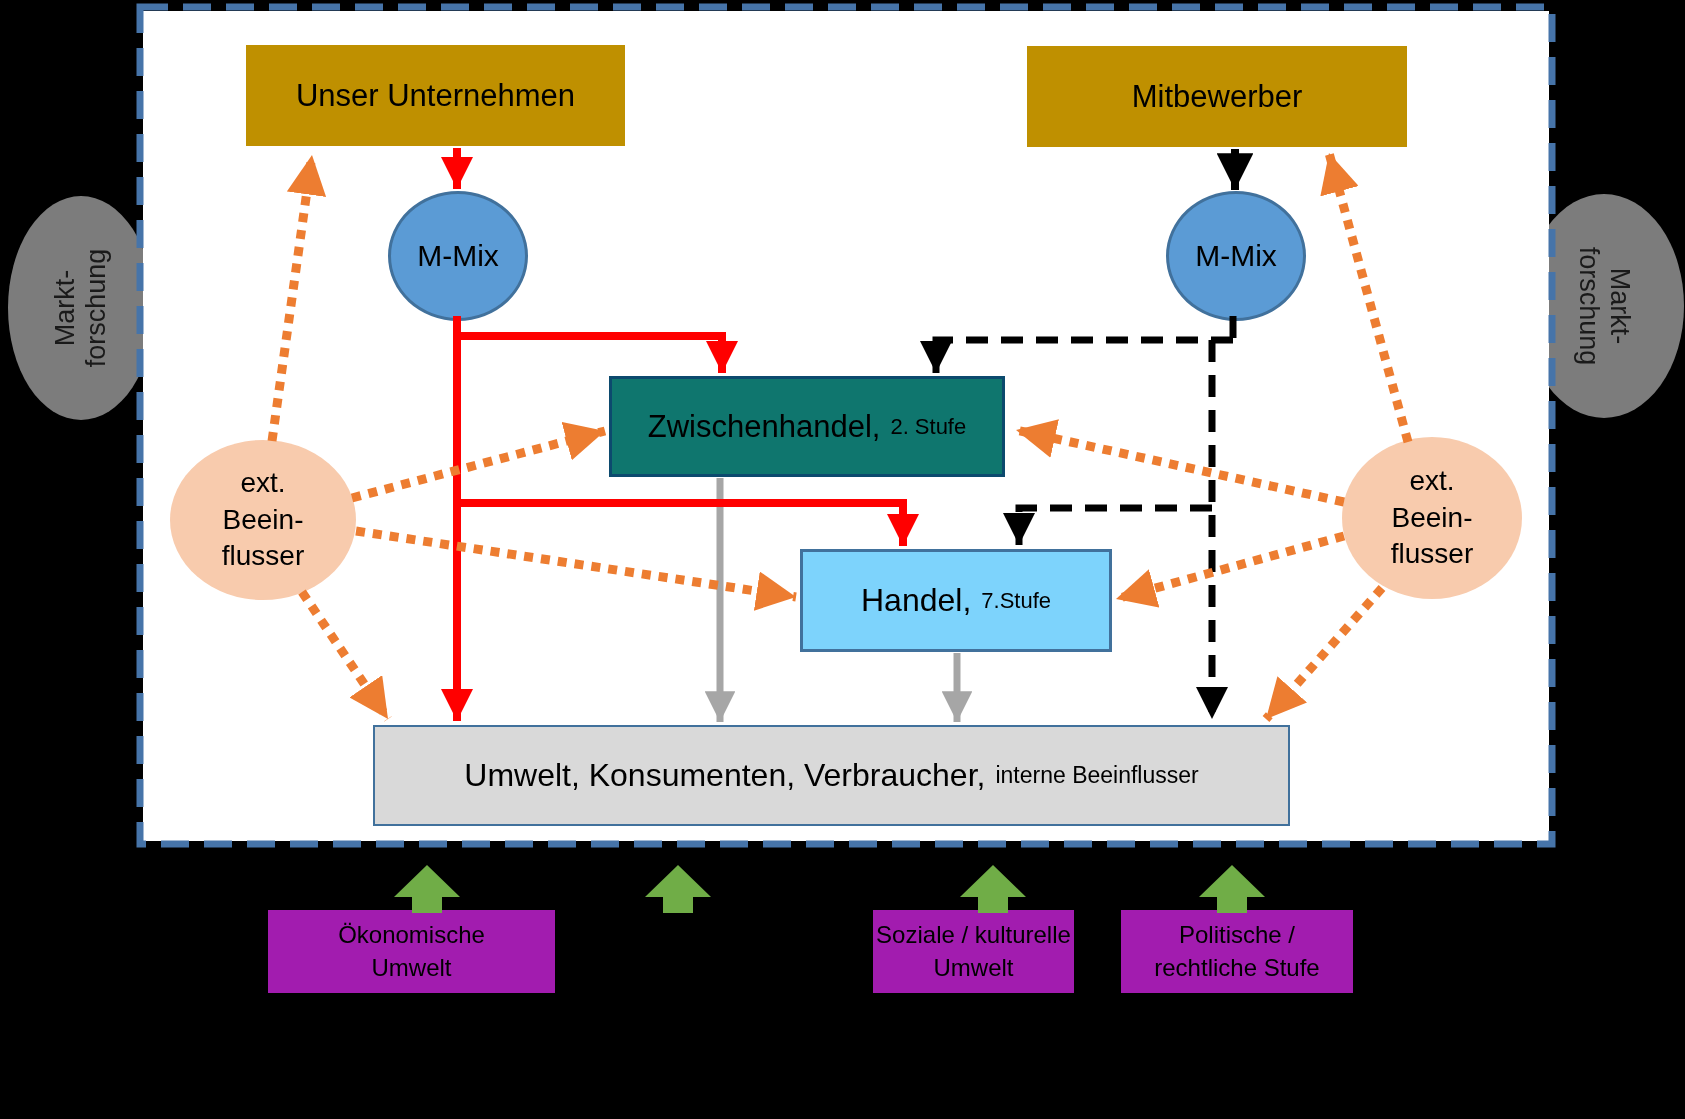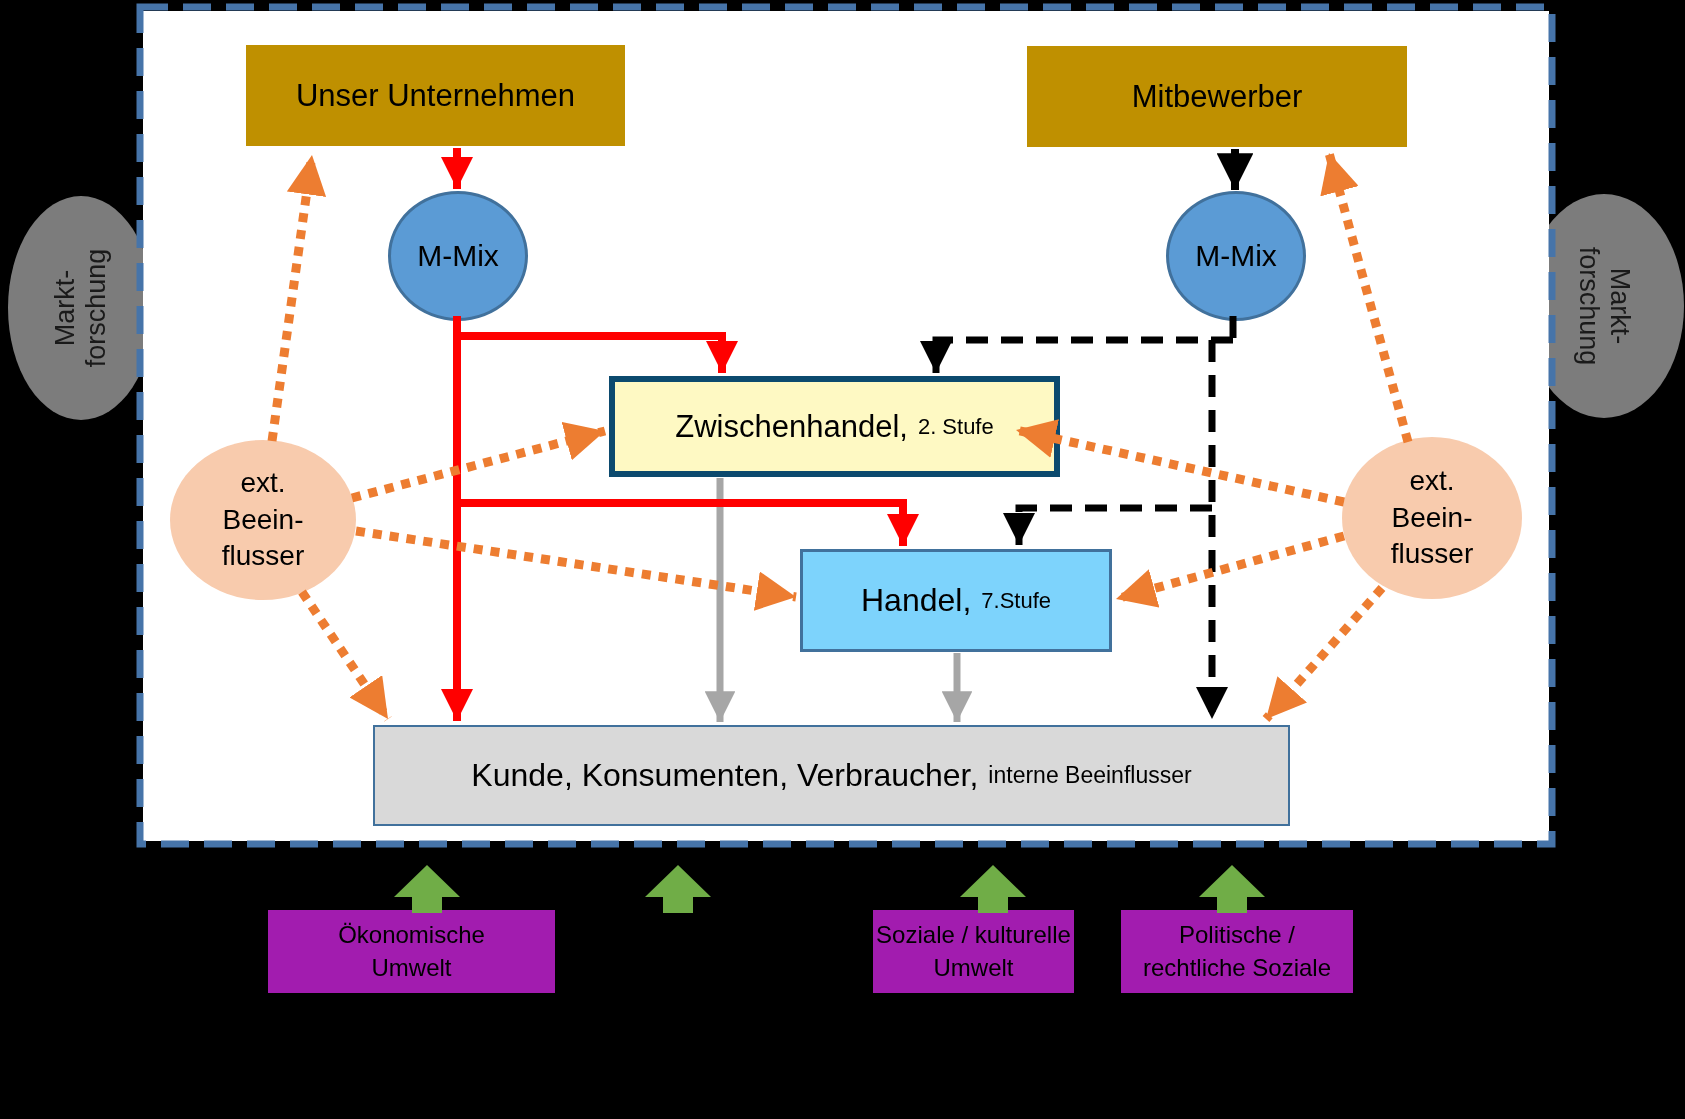--- a/index.html
+++ b/index.html
@@ -26,21 +26,21 @@
   .node{display:flex;align-items:center;justify-content:center;text-align:center;z-index:3;}
   .gold{background:#bf9000;}
   .box-company{left:246px;top:45px;width:379px;height:101px;font-size:31px;}
   .box-competitor{left:1027px;top:46px;width:380px;height:101px;font-size:31px;}
   .mmix{
     background:#5b9bd5;border:3px solid #41719c;border-radius:50%;
     font-size:30px;z-index:3;display:flex;align-items:center;justify-content:center;
   }
   .mmix-left{left:388px;top:191px;width:134px;height:124px;}
   .mmix-right{left:1166px;top:191px;width:134px;height:124px;}
-  .box-zwischen{left:609px;top:376px;width:451px;height:101px;background:#fef9c3;border:6px solid #0c4a6e;box-sizing:border-box;}
+  .box-zwischen{left:609px;top:376px;width:396px;height:101px;background:#0f766e;border:3px solid #0c4a6e;box-sizing:border-box;}
   .box-handel{left:800px;top:549px;width:312px;height:103px;background:#7dd3fc;border:3px solid #41719c;box-sizing:border-box;}
   .box-kunde{left:373px;top:725px;width:917px;height:101px;background:#d9d9d9;border:2px solid #41719c;box-sizing:border-box;}
   .big-label{font-size:31px;}
   .small-label{font-size:22px;}
   .kunde .big-label{font-size:32px;}
   .kunde .small-label{font-size:23px;}
   
   .influencer{
     background:#f8cbad;border-radius:50%;z-index:3;
     display:flex;align-items:center;justify-content:center;
@@ -95,21 +95,21 @@
     <span class="big-label">Zwischenhandel,</span>
     <span class="small-label" style="margin-left:10px;">2. Stufe</span>
   </div>
 
   <div class="abs node box-handel">
     <span class="big-label" style="font-size:32px;">Handel,</span>
     <span class="small-label" style="margin-left:10px;">7.Stufe</span>
   </div>
 
   <div class="abs node box-kunde kunde">
-    <span class="big-label">Kunde, Konsumenten, Verbraucher,</span>
+    <span class="big-label">Umwelt, Konsumenten, Verbraucher,</span>
     <span class="small-label" style="margin-left:10px;">interne Beeinflusser</span>
   </div>
 
   <div class="abs influencer inf-left">
     <span>ext.
 Beein-
 flusser</span>
   </div>
   <div class="abs influencer inf-right">
     <span>ext.
@@ -120,21 +120,21 @@
   <div class="abs env env1">
     <span>Ökonomische
 Umwelt</span>
   </div>
   <div class="abs env env3">
     <span>Soziale / kulturelle
 Umwelt</span>
   </div>
   <div class="abs env env4">
     <span>Politische /
-rechtliche Soziale</span>
+rechtliche Stufe</span>
   </div>
 
   <svg class="overlay" width="1685" height="1119" viewBox="0 0 1685 1119">
     <defs>
       <marker id="ah-red" viewBox="0 0 4 4" markerWidth="4" markerHeight="4" refX="4" refY="2" orient="auto">
         <path d="M0,0 L4,2 L0,4 Z" fill="#ff0000"></path>
       </marker>
       <marker id="ah-black" viewBox="0 0 4 4" markerWidth="4.6" markerHeight="4.6" refX="4" refY="2" orient="auto">
         <path d="M0,0 L4,2 L0,4 Z" fill="#000000"></path>
       </marker>

